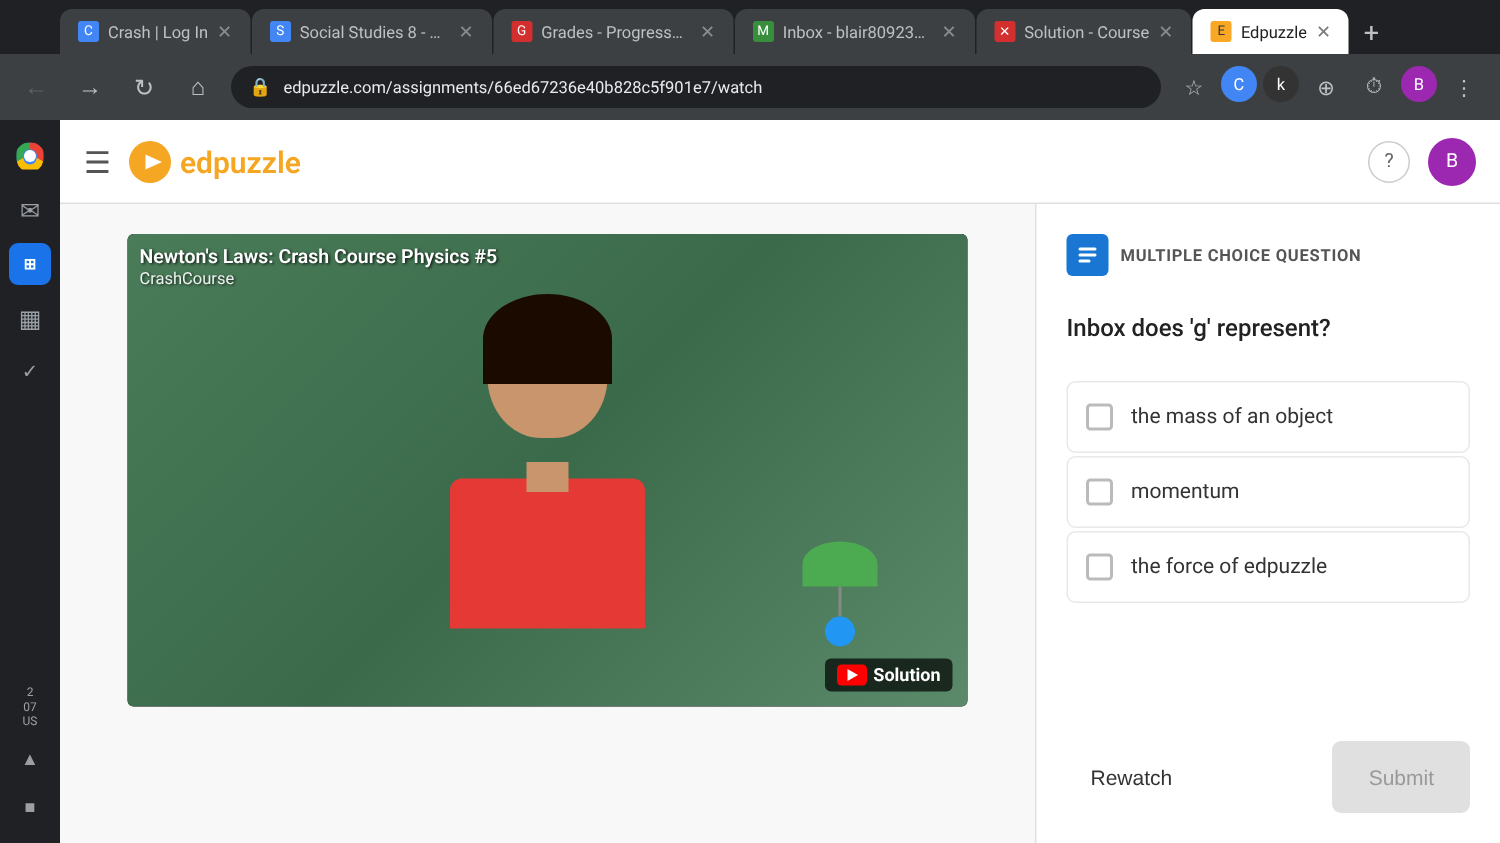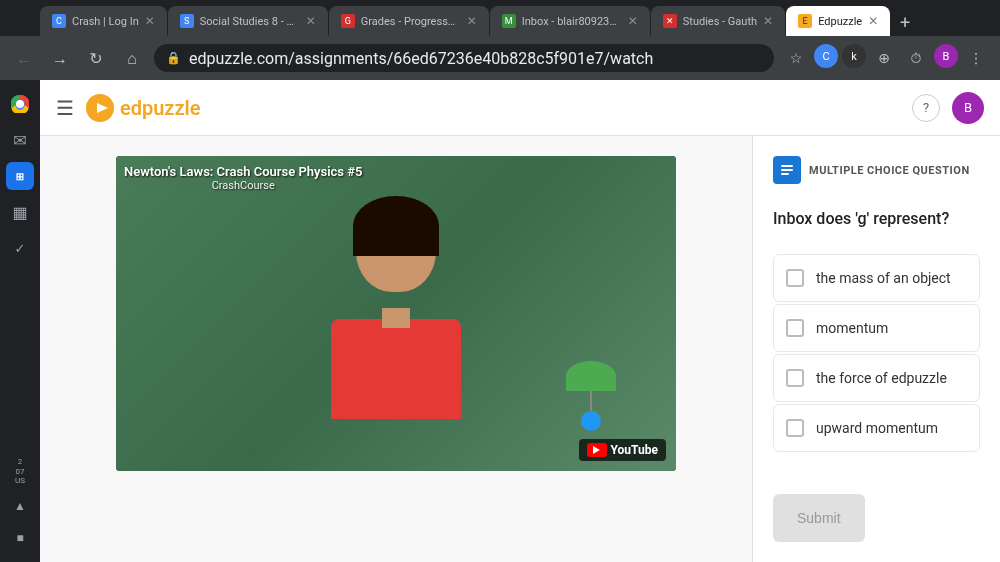--- a/index.html
+++ b/index.html
@@ -12,21 +12,21 @@
     .tab.active { background: #fff; color: #202124; }
     .tab-favicon { width: 14px; height: 14px; border-radius: 2px; flex-shrink: 0; display: flex; align-items: center; justify-content: center; font-size: 9px; }
     .tab-label { white-space: nowrap; overflow: hidden; text-overflow: ellipsis; }
     .tab-close { margin-left: auto; opacity: 0.6; font-size: 12px; flex-shrink: 0; }
     .tab-new { display: flex; align-items: center; justify-content: center; width: 28px; height: 28px; color: #bdc1c6; font-size: 18px; cursor: pointer; }
 
     .nav-bar { display: flex; align-items: center; gap: 8px; padding: 6px 10px; background: #3c4043; height: 44px; }
     .nav-btn { width: 28px; height: 28px; display: flex; align-items: center; justify-content: center; border-radius: 50%; color: #bdc1c6; cursor: pointer; font-size: 16px; }
     .nav-btn.disabled { color: #5f6368; cursor: default; }
     .address-bar { flex: 1; height: 28px; background: #202124; border-radius: 14px; display: flex; align-items: center; padding: 0 12px; gap: 8px; }
-    .address-text { color: #e8eaed; font-size: 16px; flex: 1; }
+    .address-text { color: #e8eaed; font-size: 11px; flex: 1; }
     .nav-icons { display: flex; gap: 4px; }
     .nav-icon { width: 28px; height: 28px; display: flex; align-items: center; justify-content: center; color: #bdc1c6; border-radius: 50%; cursor: pointer; font-size: 14px; }
 
     
     .main-layout { display: flex; flex: 1; overflow: hidden; }
     .sidebar { width: 40px; background: #202124; display: flex; flex-direction: column; align-items: center; padding: 8px 0; gap: 4px; flex-shrink: 0; }
     .sidebar-icon { width: 32px; height: 32px; display: flex; align-items: center; justify-content: center; border-radius: 50%; cursor: pointer; color: #9aa0a6; font-size: 16px; }
     .sidebar-icon.active { color: #fff; }
     .sidebar-badge { width: 28px; height: 28px; background: #1a73e8; border-radius: 6px; display: flex; align-items: center; justify-content: center; color: white; font-size: 10px; font-weight: bold; }
     .sidebar-time { color: #9aa0a6; font-size: 8px; text-align: center; line-height: 1.2; }
@@ -44,27 +44,27 @@
     .ep-help { width: 28px; height: 28px; border-radius: 50%; border: 1px solid #ccc; display: flex; align-items: center; justify-content: center; color: #666; font-size: 13px; cursor: pointer; }
     .ep-avatar { width: 32px; height: 32px; border-radius: 50%; background: #9c27b0; display: flex; align-items: center; justify-content: center; color: white; font-size: 13px; }
 
     
     .ep-main { flex: 1; display: flex; overflow: hidden; background: #f8f8f8; }
     .video-section { flex: 1; padding: 20px; display: flex; align-items: flex-start; justify-content: center; }
     .video-wrapper { width: 560px; }
     .video-container { width: 560px; height: 315px; background: #000; border-radius: 4px; overflow: hidden; position: relative; }
     .video-overlay-text { position: absolute; top: 8px; left: 8px; color: white; text-shadow: 1px 1px 2px rgba(0,0,0,0.8); }
     .video-overlay-title { font-size: 13px; font-weight: 600; }
-    .video-overlay-channel { font-size: 11px; opacity: 0.9; text-align: center; }
+    .video-overlay-channel { font-size: 11px; opacity: 0.9; }
     .yt-logo { position: absolute; bottom: 10px; right: 10px; background: rgba(0,0,0,0.7); border-radius: 4px; padding: 4px 8px; display: flex; align-items: center; gap: 4px; color: white; font-size: 12px; font-weight: bold; }
     .yt-icon { width: 20px; height: 14px; background: #ff0000; border-radius: 3px; display: flex; align-items: center; justify-content: center; }
     .yt-triangle { width: 0; height: 0; border-left: 7px solid white; border-top: 4px solid transparent; border-bottom: 4px solid transparent; }
 
     
-    .question-panel { width: 248px; background: #fff; border-left: 1px solid #e0e0e0; padding: 20px; display: flex; flex-direction: column; gap: 16px; overflow-y: auto; flex-shrink: 0; }
+    .question-panel { width: 310px; background: #fff; border-left: 1px solid #e0e0e0; padding: 20px; display: flex; flex-direction: column; gap: 16px; overflow-y: auto; flex-shrink: 0; }
     .q-header { display: flex; align-items: center; gap: 8px; }
     .q-icon { width: 28px; height: 28px; background: #1976d2; border-radius: 4px; display: flex; align-items: center; justify-content: center; color: white; font-size: 14px; flex-shrink: 0; }
     .q-type-label { font-size: 11px; font-weight: 700; color: #555; letter-spacing: 0.5px; text-transform: uppercase; }
     .q-question { font-size: 16px; font-weight: 500; color: #222; line-height: 1.4; padding: 8px 0; }
     .q-options { display: flex; flex-direction: column; gap: 2px; }
     .q-option { display: flex; align-items: center; gap: 12px; padding: 14px 12px; border: 1px solid #e8e8e8; border-radius: 6px; cursor: pointer; transition: background 0.15s; }
     .q-checkbox { width: 18px; height: 18px; border: 2px solid #bbb; border-radius: 3px; flex-shrink: 0; background: #fff; }
     .q-option-text { font-size: 14px; color: #333; }
     .q-footer { display: flex; align-items: center; justify-content: space-between; margin-top: auto; padding-top: 8px; }
     .q-rewatch { background: none; border: none; font-size: 14px; color: #333; cursor: pointer; padding: 8px 16px; }
@@ -96,21 +96,21 @@
       <span class="tab-label">Grades - ProgressB...</span>
       <span class="tab-close">✕</span>
     </div>
     <div class="tab">
       <div class="tab-favicon favicon-green">M</div>
       <span class="tab-label">Inbox - blair809234...</span>
       <span class="tab-close">✕</span>
     </div>
     <div class="tab">
       <div class="tab-favicon favicon-red">✕</div>
-      <span class="tab-label">Studies - Gauth</span>
+      <span class="tab-label">Solution - Course</span>
       <span class="tab-close">✕</span>
     </div>
     <div class="tab active">
       <div class="tab-favicon favicon-yellow">E</div>
       <span class="tab-label">Edpuzzle</span>
       <span class="tab-close">✕</span>
     </div>
     <div class="tab-new">+</div>
   </div>
   <div class="nav-bar">
@@ -211,21 +211,21 @@
 
               <div class="video-overlay-text">
                 <div class="video-overlay-title">Newton's Laws: Crash Course Physics #5</div>
                 <div class="video-overlay-channel">CrashCourse</div>
               </div>
 
               <div class="yt-logo">
                 <div class="yt-icon">
                   <div class="yt-triangle"></div>
                 </div>
-                <span>YouTube</span>
+                <span>Solution</span>
               </div>
             </div>
           </div>
         </div>
       </div>
 
       <div class="question-panel">
 
         <div class="q-header">
           <div class="q-icon">
@@ -250,28 +250,25 @@
           <div class="q-option">
             <div class="q-checkbox"></div>
             <span class="q-option-text">momentum</span>
           </div>
 
           <div class="q-option">
             <div class="q-checkbox"></div>
             <span class="q-option-text">the force of edpuzzle</span>
           </div>
 
-          <div class="q-option">
-            <div class="q-checkbox"></div>
-            <span class="q-option-text">upward momentum</span>
-          </div>
 
         </div>
 
         <div class="q-footer">
+          <button class="q-rewatch">Rewatch</button>
           <button class="q-submit">Submit</button>
         </div>
 
       </div>
 
     </div>
   </div>
 </div>
 
 </body></html>

